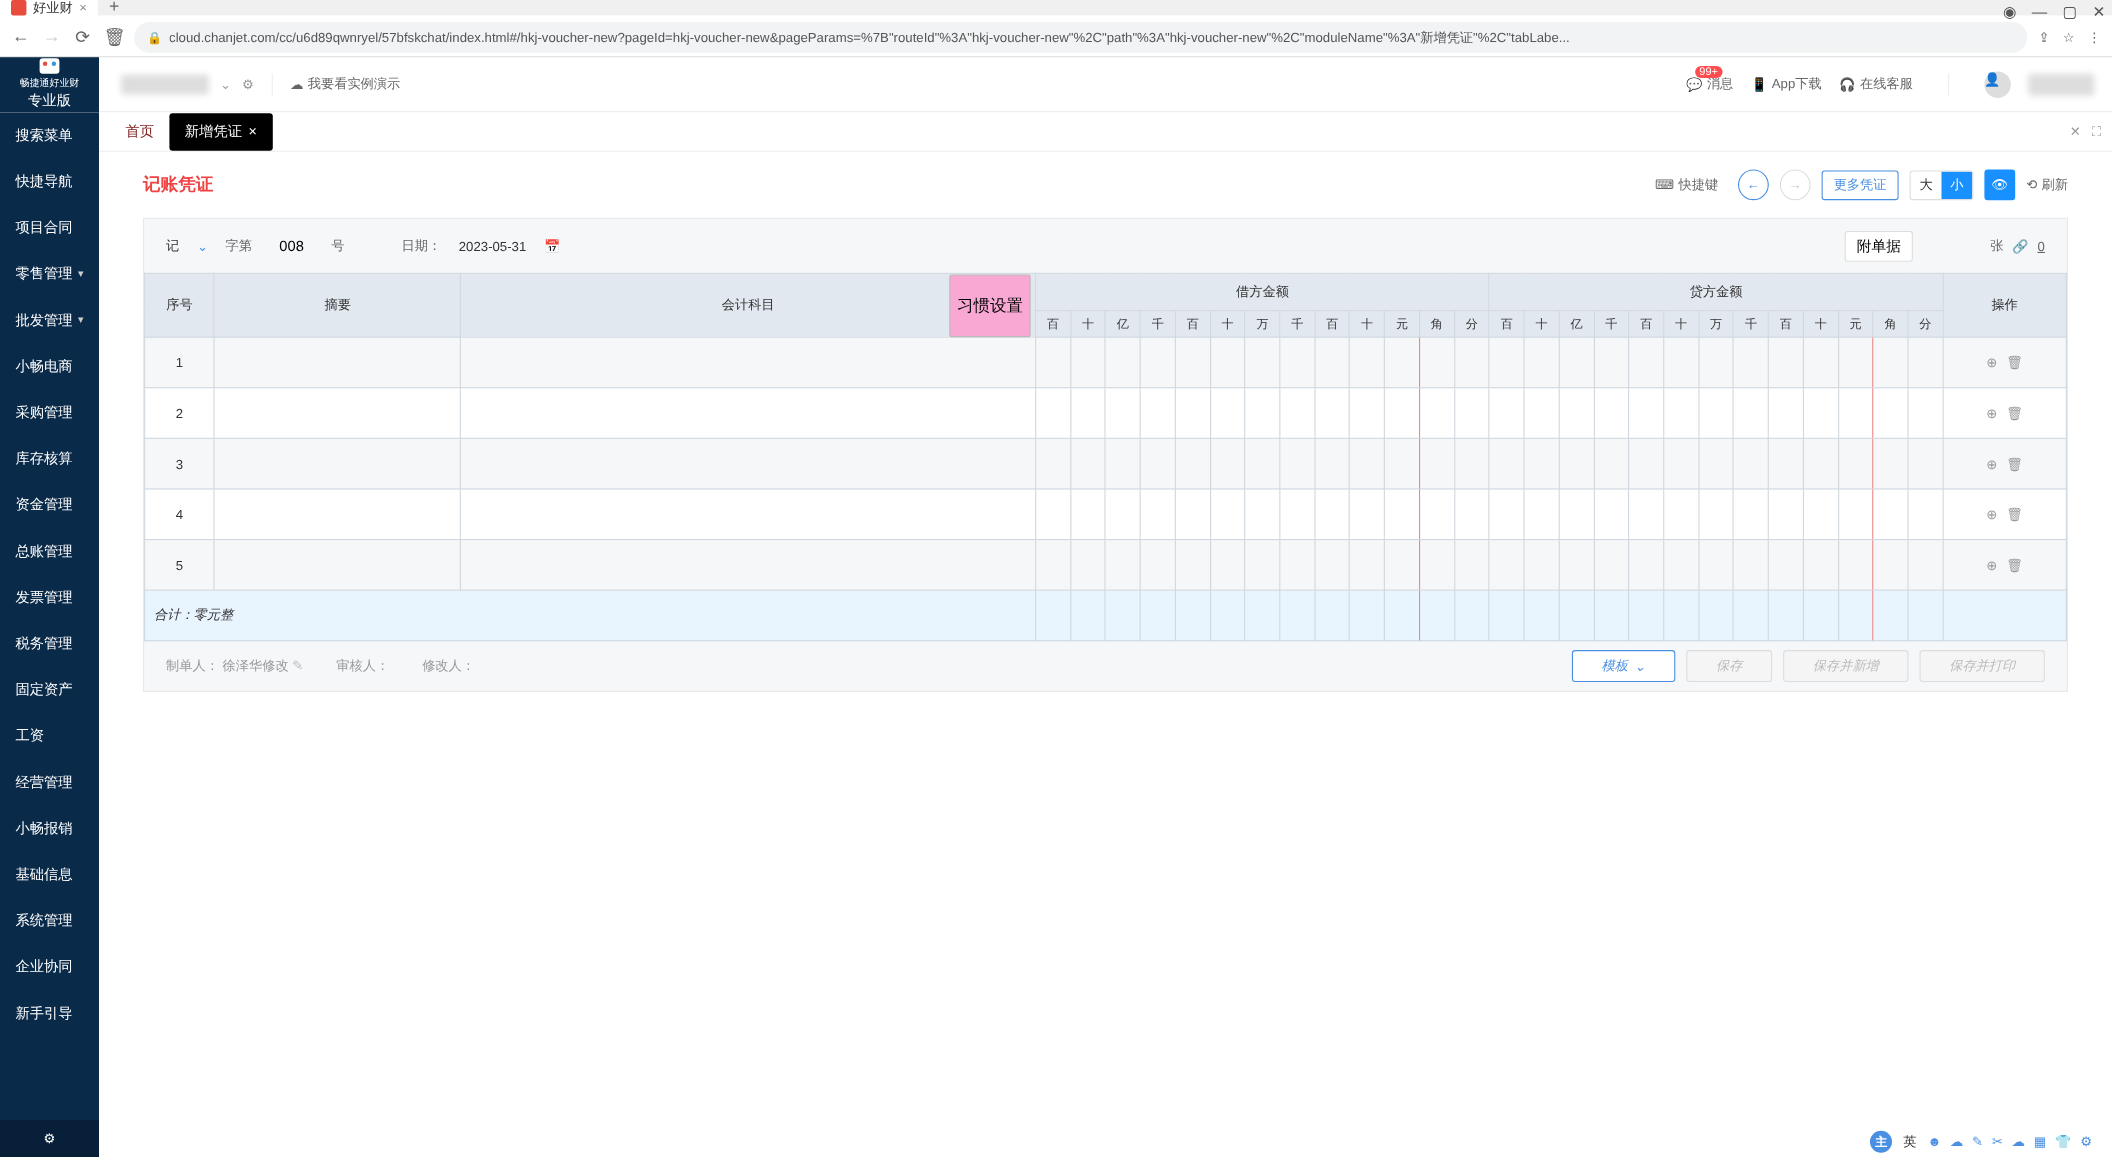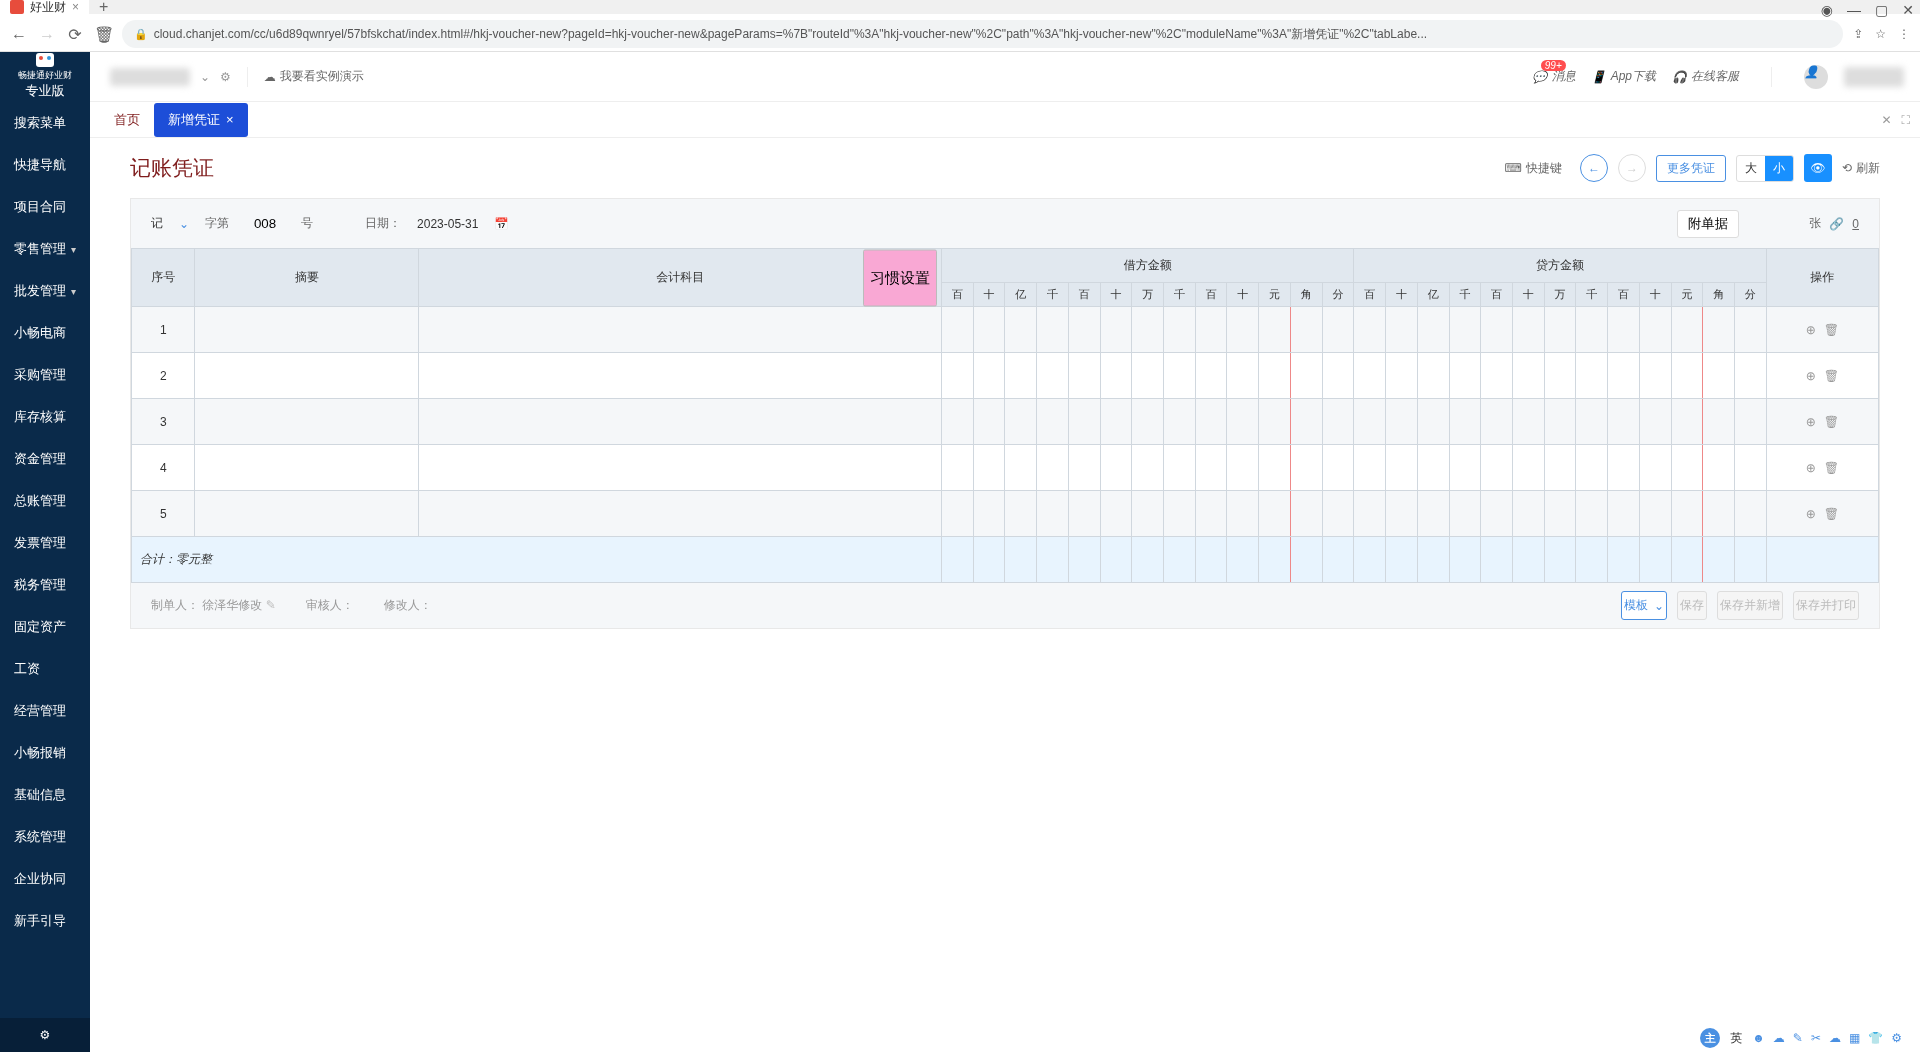--- a/index.html
+++ b/index.html
@@ -25,44 +25,44 @@
 .app-header { height: 50px; display: flex; align-items: center; border-bottom: 1px solid #eee; position: relative; }
 .logo-area { width: 90px; height: 50px; background: #0a2a4a; color: #fff; display: flex; flex-direction: column; align-items: center; justify-content: center; font-size: 10px; }
 .logo-icon { width: 18px; height: 14px; background: #fff; border-radius: 3px; margin-bottom: 2px; position: relative; }
 .logo-icon::before { content:''; position:absolute; left:3px; top:3px; width:4px; height:4px; background:#e74c3c; border-radius:50%; }
 .logo-icon::after { content:''; position:absolute; right:3px; top:3px; width:4px; height:4px; background:#3498db; border-radius:50%; }
 .company-blur { width: 80px; height: 18px; background: #ddd; filter: blur(3px); margin-left: 20px; border-radius: 3px; }
 .hdr-dropdown { margin-left: 10px; color: #999; }
 .hdr-gear { margin-left: 10px; color: #999; }
 .divider-v { width:1px; height:20px; background:#eee; margin:0 16px; }
 .demo-link { display:flex; align-items:center; gap:4px; color:#666; }
-.hdr-right { position:absolute; right:16px; display:flex; align-items:center; gap:16px;font-style:italic; }
+.hdr-right { position:absolute; right:16px; display:flex; align-items:center; gap:16px; }
 .hdr-item { display:flex; align-items:center; gap:4px; color:#666; font-size:12px; position:relative; }
 .badge { position:absolute; top:-8px; left:8px; background:#ff4d4f; color:#fff; font-size:10px; padding:0 4px; border-radius:8px; }
 .avatar-blur { width:60px; height:20px; background:#ddd; filter:blur(3px); border-radius:3px; }
 .avatar-icon { width:24px; height:24px; background:#ddd; border-radius:50%; }
 
 
 .app-body { display: flex; height: calc(100vh - 102px); }
 .sidebar { width: 90px; background: #0a2a4a; color: #fff; display: flex; flex-direction: column; overflow-y: auto; }
 .sidebar-item { padding: 12px 14px; font-size: 13px; display:flex; align-items:center; justify-content:space-between; cursor:pointer; }
 .sidebar-gear-bottom { margin-top:auto; padding:10px; text-align:center; background:#071f38; }
 .chev { font-size:10px; color:#ccc; }
 
 .main { flex: 1; display: flex; flex-direction: column; background: #fff; }
 .tabs-row { height: 36px; display: flex; align-items: center; border-bottom: 1px solid #eee; padding: 0 10px; position:relative; }
 .page-tab { padding: 8px 14px; font-size: 13px; color: #7f1d1d; cursor:pointer; }
-.page-tab.active { background: #1d4ed8; color: #fff; border-radius: 3px; display:flex; align-items:center; gap:6px; }
+.page-tab.active { background: #000000; color: #fff; border-radius: 3px; display:flex; align-items:center; gap:6px; }
 .tabs-right { position:absolute; right:10px; display:flex; gap:10px; color:#999; }
 
 .content { flex: 1; padding: 10px 40px; overflow: auto; }
 
 
 .voucher-toolbar { display: flex; align-items: center; justify-content: space-between; padding: 6px 0 16px; }
-.voucher-title { font-size: 21px; color: #7f1d1d; }
+.voucher-title { font-size: 16px; color: #ef4444; font-weight: bold; }
 .tb-right { display: flex; align-items: center; gap: 10px; }
 .tb-btn { display:flex; align-items:center; gap:4px; padding:4px 8px; cursor:pointer; font-size:12px; color:#666; }
 .circle-btn { width:28px; height:28px; border:1px solid #4a90e2; border-radius:50%; display:flex; align-items:center; justify-content:center; color:#4a90e2; cursor:pointer; }
 .circle-btn.disabled { border-color:#ddd; color:#ccc; }
 .more-voucher { border:1px solid #4a90e2; color:#4a90e2; padding:4px 10px; border-radius:3px; }
 .size-toggle { display:flex; border:1px solid #ddd; border-radius:3px; overflow:hidden; }
 .size-btn { padding:4px 8px; cursor:pointer; }
 .size-btn.active { background:#1890ff; color:#fff; }
 .eye-btn { width:28px; height:28px; background:#1890ff; color:#fff; border-radius:3px; display:flex; align-items:center; justify-content:center; }
 .refresh-btn { display:flex; align-items:center; gap:4px; color:#666; cursor:pointer; }
@@ -94,21 +94,21 @@
 .amount-cell { border-left:1px solid #d0d7de; }
 .row-ops { color:#999; display:flex; gap:8px; justify-content:center; }
 .row-ops span { cursor:pointer; }
 .sum-row { background:#e8f4fe !important;font-style:italic; }
 .sum-row td { padding:10px 8px; text-align:left; }
 
 
 .voucher-footer { padding: 14px 20px; display:flex; align-items:center; gap:30px; color:#999; font-size:12px; position:relative; }
 .edit-icon { color:#bbb; }
 .footer-actions { position:absolute; right:20px; display:flex; gap:10px; }
-.ft-btn { padding:5px 2px; border:1px solid #ddd; background:#f5f5f5; color:#bbb; border-radius:3px; font-size:12px; }
+.ft-btn { padding:5px 26px; border:1px solid #ddd; background:#f5f5f5; color:#bbb; border-radius:3px; font-size:12px;font-style:italic; }
 .ft-btn.primary { border-color:#4a90e2; color:#4a90e2; background:#fff; display:flex; align-items:center; gap:6px; }
 
 
 .taskbar { position:fixed; bottom:0; right:10px; height:28px; display:flex; align-items:center; gap:10px; background:#fff; padding:0 8px; }
 .taskbar-ime { width:20px; height:20px; background:#4a90e2; color:#fff; border-radius:50%; display:flex; align-items:center; justify-content:center; font-size:11px; font-weight:bold; }
 .taskbar-icons { display:flex; gap:8px; color:#4a90e2; }
 </style>
 </head>
 <body>
 

